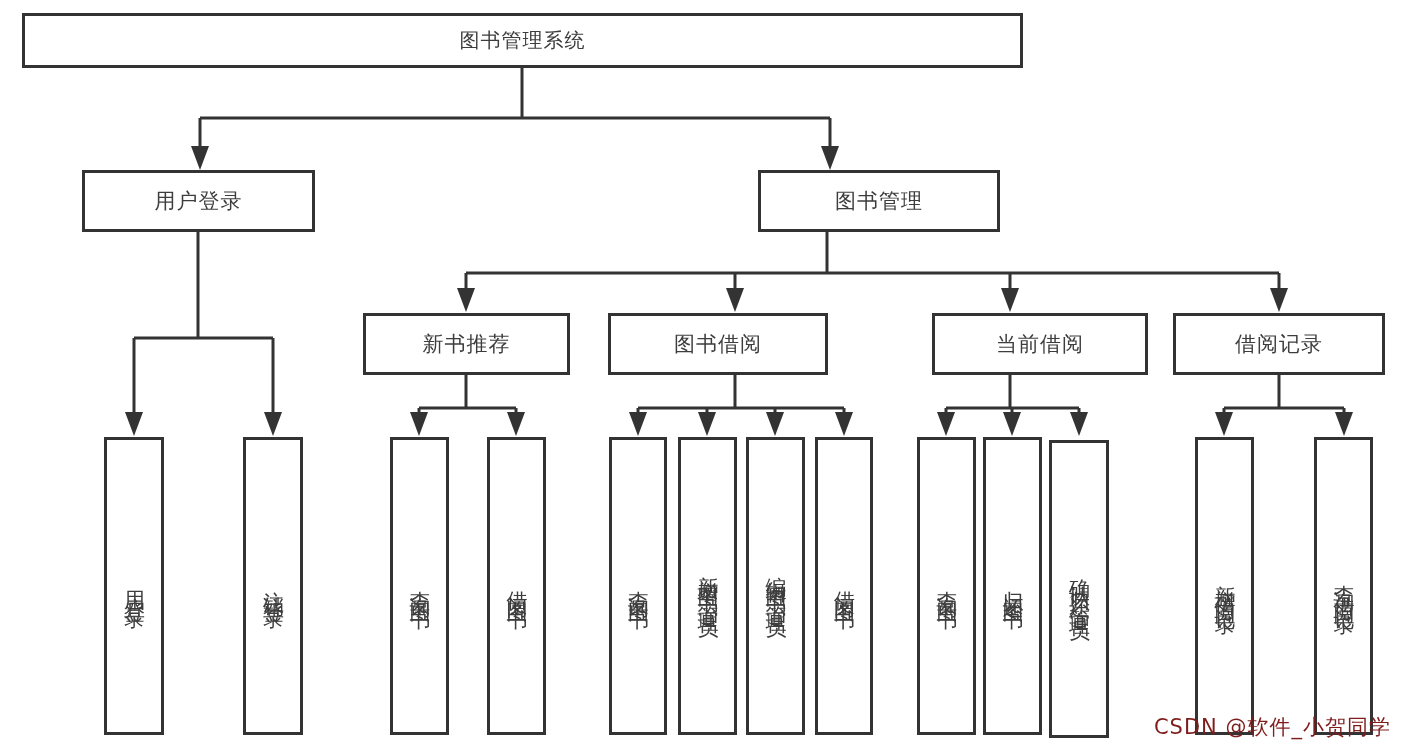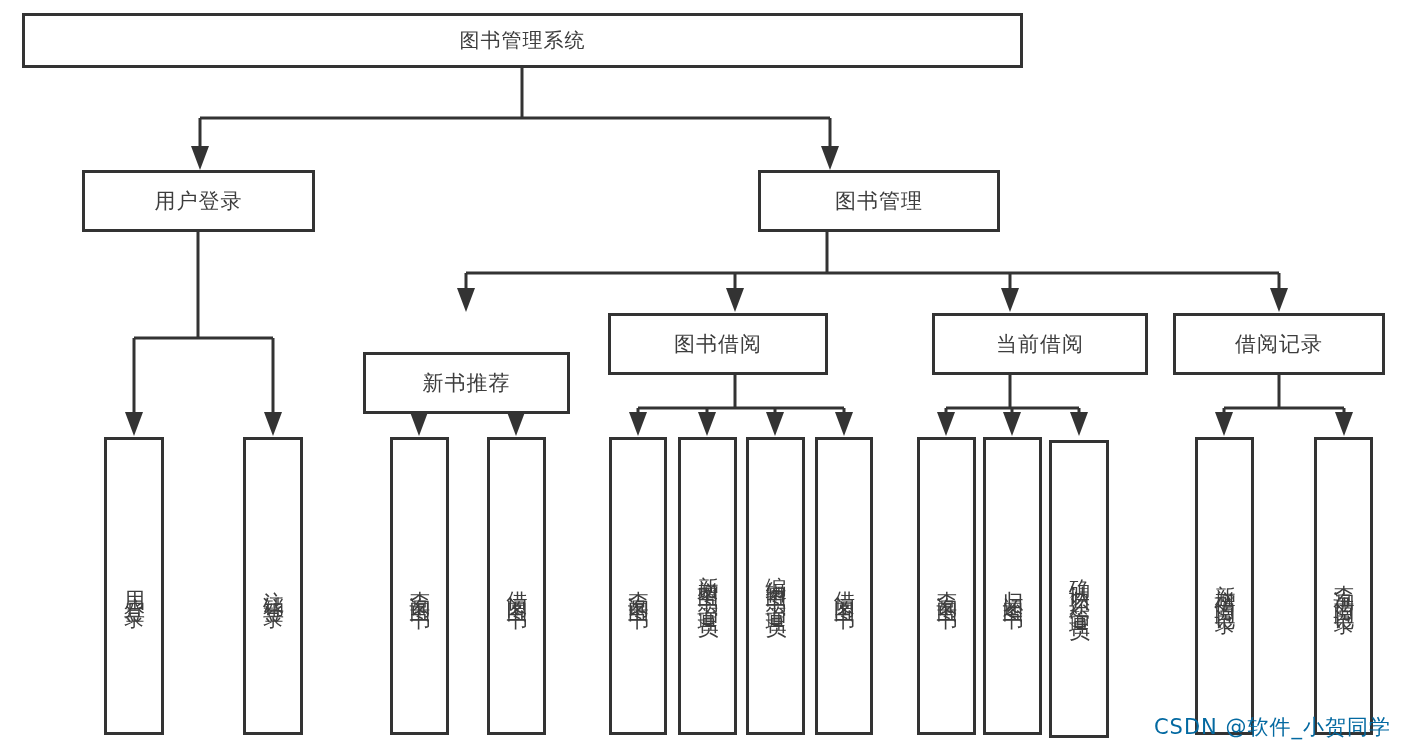--- a/index.html
+++ b/index.html
@@ -44,21 +44,21 @@
     height: 747px;
     z-index: 1;
   }
   #wires path, #wires line { stroke: #333333; stroke-width: 3; fill: none; }
   #wires polygon { fill: #333333; stroke: none; }
   .watermark {
     position: absolute;
     right: 14px;
     bottom: 6px;
     font-size: 21px;
-    color: #0369a1;
+    color: #7f1d1d;
     letter-spacing: 1px;
     z-index: 3;
     white-space: nowrap;
   }
 </style>
 </head>
 <body>
 
 <div id="canvas">
 
@@ -142,21 +142,21 @@
     <span>图书管理系统</span>
   </div>
 
   <div class="node" style="left:82px; top:170px; width:233px; height:62px;">
     <span>用户登录</span>
   </div>
   <div class="node" style="left:710px; top:170px; width:242px; height:62px;margin-left:48px;">
     <span>图书管理</span>
   </div>
 
-  <div class="node" style="left:363px; top:313px; width:207px; height:62px;margin-top:39px;">
+  <div class="node" style="left:363px; top:313px; width:207px; height:62px;">
     <span>新书推荐</span>
   </div>
   <div class="node" style="left:608px; top:313px; width:220px; height:62px;">
     <span>图书借阅</span>
   </div>
   <div class="node" style="left:902px; top:313px; width:216px; height:62px;margin-left:30px;">
     <span>当前借阅</span>
   </div>
   <div class="node" style="left:1173px; top:313px; width:212px; height:62px;">
     <span>借阅记录</span>

